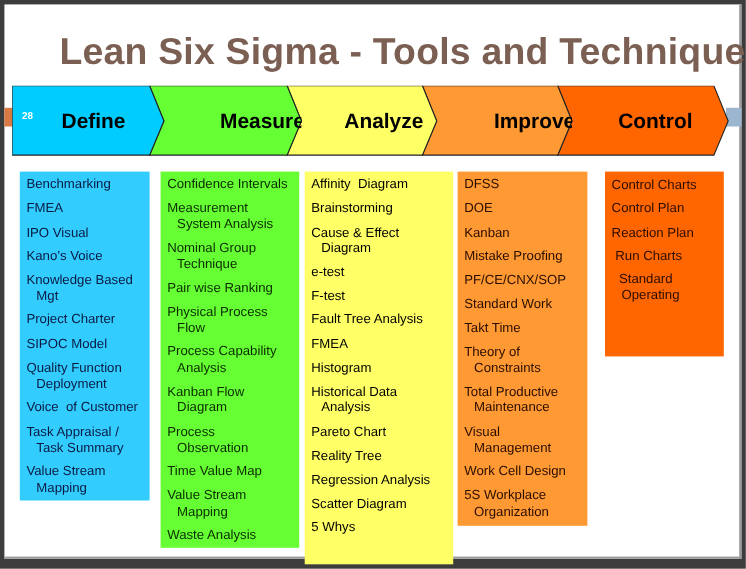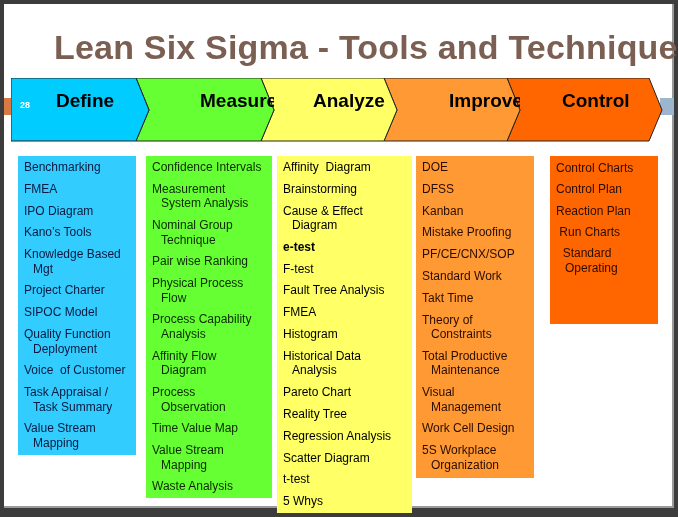--- a/index.html
+++ b/index.html
@@ -14,21 +14,21 @@
   }
   .title {
     position:absolute; left:54px; top:28px; font-size:34px; font-weight:bold;
     color:#7b5f52; letter-spacing:0.2px; white-space:nowrap;
   }
   .side-bar-left { position:absolute; left:4px; top:98px; width:8px; height:17px; background:#d97a45; }
   .side-bar-right { position:absolute; left:660px; top:98px; width:14px; height:17px; background:#9cb6d0; }
   .arrows { position:absolute; left:11px; top:78px; width:652px; height:76px;padding-left:36px; }
   .arrows svg { position:absolute; left:0; top:0; }
   .phase-label {
-    position:absolute; top:12px; font-size:19px; font-weight:bold; color:#000; white-space:nowrap;
+    position:absolute; top:22px; font-size:19px; font-weight:bold; color:#000; white-space:nowrap;
   }
   .slide-num { position:absolute; left:9px; top:22px; font-size:9px; font-weight:bold; color:#ffffff; }
   .col {
     position:absolute; box-sizing:border-box; padding:4px 4px 4px 6px;
     font-size:12px; color:#1a1a1a; line-height:14.5px;
   }
   .col .item { margin-bottom:7.3px; }
   .col .item .l2 { display:block; padding-left:9px; }
   .col-define { left:18px; top:156px; width:118px; height:299px; background:#33ccff; color:#0a1a40; }
   .col-measure { left:146px; top:156px; width:126px; height:342px; background:#66ff33; color:#0a2a00; }
@@ -58,63 +58,62 @@
   <span class="phase-label" style="left:45px">Define</span>
   <span class="phase-label" style="left:189px; width:74px; overflow:hidden;text-align:center;">Measure</span>
   <span class="phase-label" style="left:302px">Analyze</span>
   <span class="phase-label" style="left:438px; width:71px; overflow:hidden;">Improve</span>
   <span class="phase-label" style="left:551px">Control</span>
 </div>
 
 <div class="col col-define">
     <div class="item"><span class="l1" style="white-space: pre;">Benchmarking</span></div>
     <div class="item"><span class="l1" style="white-space: pre;">FMEA</span></div>
-    <div class="item"><span class="l1" style="white-space: pre;">IPO Diagram</span></div>
-    <div class="item"><span class="l1" style="white-space: pre;">Kano’s Tools</span></div>
+    <div class="item"><span class="l1" style="white-space: pre;">IPO Visual</span></div>
+    <div class="item"><span class="l1" style="white-space: pre;">Kano’s Voice</span></div>
     <div class="item"><span class="l1" style="white-space: pre;">Knowledge Based</span><span class="l2">Mgt</span></div>
     <div class="item"><span class="l1" style="white-space: pre;">Project Charter</span></div>
     <div class="item"><span class="l1" style="white-space: pre;">SIPOC Model</span></div>
     <div class="item"><span class="l1" style="white-space: pre;">Quality Function</span><span class="l2">Deployment</span></div>
     <div class="item"><span class="l1" style="white-space: pre;">Voice  of Customer</span></div>
     <div class="item"><span class="l1" style="white-space: pre;">Task Appraisal /</span><span class="l2">Task Summary</span></div>
     <div class="item"><span class="l1" style="white-space: pre;">Value Stream</span><span class="l2">Mapping</span></div>
   </div>
 <div class="col col-measure">
     <div class="item"><span class="l1" style="white-space: pre;">Confidence Intervals</span></div>
     <div class="item"><span class="l1" style="white-space: pre;">Measurement</span><span class="l2">System Analysis</span></div>
     <div class="item"><span class="l1" style="white-space: pre;">Nominal Group</span><span class="l2">Technique</span></div>
     <div class="item"><span class="l1" style="white-space: pre;">Pair wise Ranking</span></div>
     <div class="item"><span class="l1" style="white-space: pre;">Physical Process</span><span class="l2">Flow</span></div>
     <div class="item"><span class="l1" style="white-space: pre;">Process Capability</span><span class="l2">Analysis</span></div>
-    <div class="item"><span class="l1" style="white-space: pre;">Affinity Flow</span><span class="l2">Diagram</span></div>
+    <div class="item"><span class="l1" style="white-space: pre;">Kanban Flow</span><span class="l2">Diagram</span></div>
     <div class="item"><span class="l1" style="white-space: pre;">Process</span><span class="l2">Observation</span></div>
     <div class="item"><span class="l1" style="white-space: pre;">Time Value Map</span></div>
     <div class="item"><span class="l1" style="white-space: pre;">Value Stream</span><span class="l2">Mapping</span></div>
     <div class="item"><span class="l1" style="white-space: pre;">Waste Analysis</span></div>
   </div>
 <div class="col col-analyze">
     <div class="item"><span class="l1" style="white-space: pre;">Affinity  Diagram</span></div>
     <div class="item"><span class="l1" style="white-space: pre;">Brainstorming</span></div>
     <div class="item"><span class="l1" style="white-space: pre;">Cause &amp; Effect</span><span class="l2">Diagram</span></div>
-    <div class="item"><span class="l1" style="white-space: pre; font-weight: bold;">e-test</span></div>
+    <div class="item"><span class="l1" style="white-space: pre;">e-test</span></div>
     <div class="item"><span class="l1" style="white-space: pre;">F-test</span></div>
     <div class="item"><span class="l1" style="white-space: pre;">Fault Tree Analysis</span></div>
     <div class="item"><span class="l1" style="white-space: pre;">FMEA</span></div>
     <div class="item"><span class="l1" style="white-space: pre;">Histogram</span></div>
     <div class="item"><span class="l1" style="white-space: pre;">Historical Data</span><span class="l2">Analysis</span></div>
     <div class="item"><span class="l1" style="white-space: pre;">Pareto Chart</span></div>
     <div class="item"><span class="l1" style="white-space: pre;">Reality Tree</span></div>
     <div class="item"><span class="l1" style="white-space: pre;">Regression Analysis</span></div>
     <div class="item"><span class="l1" style="white-space: pre;">Scatter Diagram</span></div>
-    <div class="item"><span class="l1" style="white-space: pre;">t-test</span></div>
     <div class="item"><span class="l1" style="white-space: pre;">5 Whys</span></div>
   </div>
 <div class="col col-improve">
+    <div class="item"><span class="l1" style="white-space: pre;">DFSS</span></div>
     <div class="item"><span class="l1" style="white-space: pre;">DOE</span></div>
-    <div class="item"><span class="l1" style="white-space: pre;">DFSS</span></div>
     <div class="item"><span class="l1" style="white-space: pre;">Kanban</span></div>
     <div class="item"><span class="l1" style="white-space: pre;">Mistake Proofing</span></div>
     <div class="item"><span class="l1" style="white-space: pre;">PF/CE/CNX/SOP</span></div>
     <div class="item"><span class="l1" style="white-space: pre;">Standard Work</span></div>
     <div class="item"><span class="l1" style="white-space: pre;">Takt Time</span></div>
     <div class="item"><span class="l1" style="white-space: pre;">Theory of</span><span class="l2">Constraints</span></div>
     <div class="item"><span class="l1" style="white-space: pre;">Total Productive</span><span class="l2">Maintenance</span></div>
     <div class="item"><span class="l1" style="white-space: pre;">Visual</span><span class="l2">Management</span></div>
     <div class="item"><span class="l1" style="white-space: pre;">Work Cell Design</span></div>
     <div class="item"><span class="l1" style="white-space: pre;">5S Workplace</span><span class="l2">Organization</span></div>

